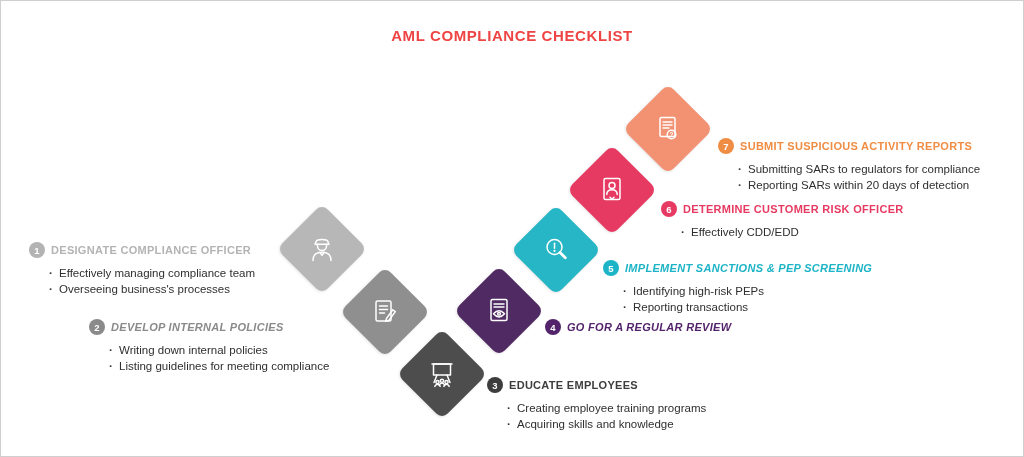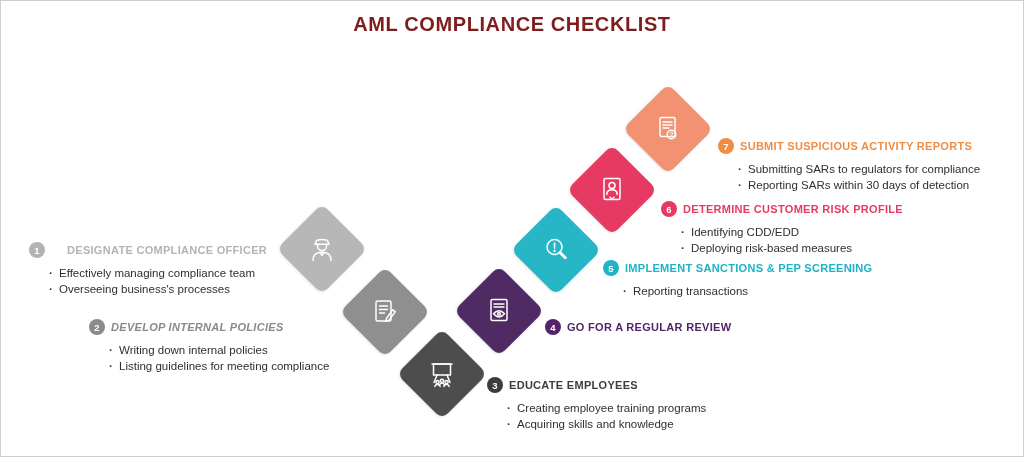--- a/index.html
+++ b/index.html
@@ -2,23 +2,23 @@
 <html><head>
 <meta charset="utf-8">
 <style>
   * { margin:0; padding:0; box-sizing:border-box; }
   body { background:#fff; font-family:"Liberation Sans", sans-serif; }
   .canvas {
     position:relative; width:1024px; height:457px; background:#ffffff;
     border:1px solid #cfcfcf; overflow:hidden;
   }
   .title {
-    position:absolute; top:12px; left:0; width:100%;
-    text-align:center; font-size:20px; font-weight:bold;
-    letter-spacing:0.6px; color:#7f1d1d; white-space:nowrap;
+    position:absolute; top:26px; left:0; width:100%;
+    text-align:center; font-size:15px; font-weight:bold;
+    letter-spacing:0.6px; color:#ef4444; white-space:nowrap;
   }
   
   .diamond {
     position:absolute; width:64px; height:64px; border-radius:8px;
     transform:rotate(45deg);
     display:flex; align-items:center; justify-content:center;
     box-shadow:0 1px 3px rgba(0,0,0,0.12);
   }
   .diamond svg { transform:rotate(-45deg); width:36px; height:36px; }
   .d1 { left:289px; top:216px; }
@@ -115,21 +115,21 @@
       <rect x="10" y="6.5" width="15" height="19" rx="1.5"></rect>
       <path d="M13 11 h9 M13 14 h9 M13 17 h6"></path>
       <circle cx="21.5" cy="23.5" r="4.3"></circle>
       <text x="21.5" y="25.9" text-anchor="middle" font-size="6.5" font-weight="bold" fill="#ffffff" stroke="none">?</text>
     </svg>
   </div>
 
   <div class="step t1">
     <div class="step-head">
       <span class="num" style="background: rgb(179, 179, 179);">1</span>
-      <span class="heading" style="color: rgb(179, 179, 179); margin-left: 16px;">DESIGNATE COMPLIANCE OFFICER</span>
+      <span class="heading" style="color: rgb(179, 179, 179);">DESIGNATE COMPLIANCE OFFICER</span>
     </div>
     <ul class="bullets">
       <li>Effectively managing compliance team</li>
       <li>Overseeing business's processes</li>
     </ul>
   </div>
 
   <div class="step t2">
     <div class="step-head">
       <span class="num" style="background: rgb(138, 138, 138);">2</span>
@@ -148,49 +148,49 @@
     </div>
     <ul class="bullets">
       <li>Creating employee training programs</li>
       <li>Acquiring skills and knowledge</li>
     </ul>
   </div>
 
   <div class="step t4">
     <div class="step-head">
       <span class="num" style="background: rgb(83, 36, 107);">4</span>
-      <span class="heading" style="color: rgb(83, 36, 107);">GO FOR A REGULAR REVIEW</span>
+      <span class="heading" style="color: rgb(83, 36, 107); font-style: italic;">GO FOR A REGULAR REVIEW</span>
     </div>
   </div>
 
   <div class="step t5">
     <div class="step-head">
       <span class="num" style="background: rgb(28, 180, 198);">5</span>
-      <span class="heading" style="color: rgb(28, 180, 198);">IMPLEMENT SANCTIONS &amp; PEP SCREENING</span>
+      <span class="heading" style="color: rgb(28, 180, 198); font-style: italic;">IMPLEMENT SANCTIONS &amp; PEP SCREENING</span>
     </div>
     <ul class="bullets">
+      <li>Identifying high-risk PEPs</li>
       <li>Reporting transactions</li>
     </ul>
   </div>
 
   <div class="step t6">
     <div class="step-head">
       <span class="num" style="background: rgb(231, 58, 98);">6</span>
-      <span class="heading" style="color: rgb(231, 58, 98);">DETERMINE CUSTOMER RISK PROFILE</span>
+      <span class="heading" style="color: rgb(231, 58, 98);">DETERMINE CUSTOMER RISK OFFICER</span>
     </div>
     <ul class="bullets">
-      <li>Identifying CDD/EDD</li>
-      <li>Deploying risk-based measures</li>
+      <li>Effectively CDD/EDD</li>
     </ul>
   </div>
 
   <div class="step t7">
     <div class="step-head">
       <span class="num" style="background: rgb(240, 141, 68);">7</span>
       <span class="heading" style="color: rgb(240, 141, 68); text-align: right;">SUBMIT SUSPICIOUS ACTIVITY REPORTS</span>
     </div>
     <ul class="bullets">
       <li>Submitting SARs to regulators for compliance</li>
-      <li>Reporting SARs within 30 days of detection</li>
+      <li>Reporting SARs within 20 days of detection</li>
     </ul>
   </div>
 
 </div>
 
 </body></html>

